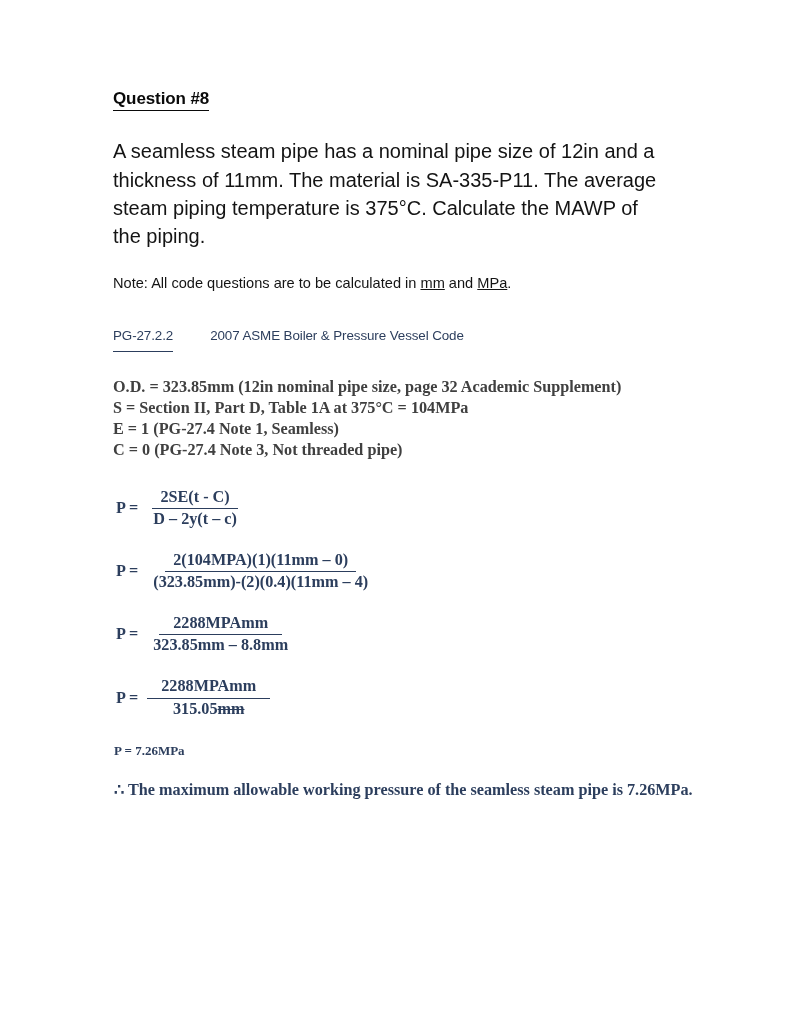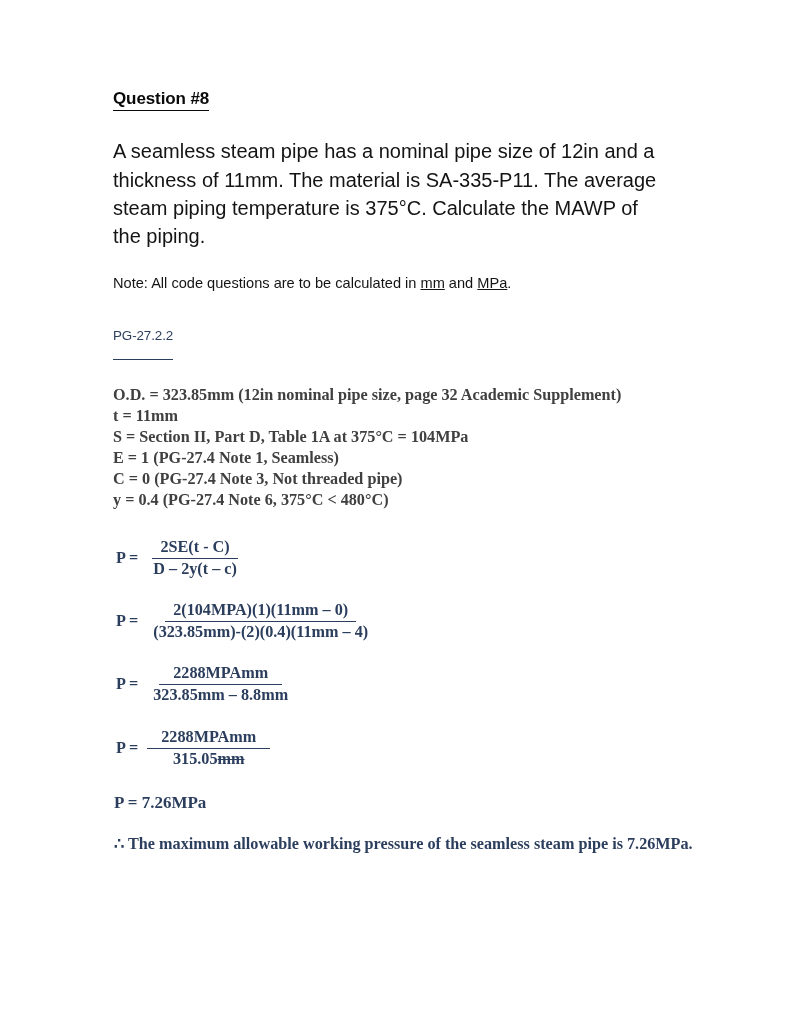--- a/index.html
+++ b/index.html
@@ -70,21 +70,21 @@
     margin: 34px 0 0 0;
     font-family: "Liberation Sans", sans-serif;
     font-size: 13.4px;
     color: #2c3e5d;
     letter-spacing: -0.1px;
     display: flex;
     align-items: baseline;
   }
   .ref-code {
     border-bottom: 1.2px solid #2c3e5d;
-    padding-bottom: 16px;
+    padding-bottom: 8px;
     display: inline-block;
   }
   .ref-title {
     margin-left: 37px;
   }
 
   
   .given {
     margin: 25px 0 0 0;
     font-family: "Liberation Serif", serif;
@@ -134,21 +134,21 @@
   }
 
   .eq1 { margin-top: 27px; margin-left: 3px; }
   .eq2 { margin-top: 22px; margin-left: 3px; }
   .eq3 { margin-top: 22px; margin-left: 3px; }
   .eq4 { margin-top: 22px; margin-left: 3px; }
 
   .result {
     margin: 24px 0 0 1px;
     font-family: "Liberation Serif", serif;
-    font-size: 17px;
+    font-size: 13px;
     font-weight: 600;
     color: #2c3e5d;
   }
   .conclusion {
     margin: 21px 0 3px 1px;
     font-family: "Liberation Serif", serif;
     font-size: 16.2px;
     font-weight: 600;
     color: #2c3e5d;
     line-height: 1.3;
@@ -163,29 +163,28 @@
     <h1 class="q-heading">Question #8</h1>
 
     <p class="q-body">A seamless steam pipe has a nominal pipe size of 12in and a thickness of 11mm. The material is SA-335-P11. The average steam piping temperature is 375°C. Calculate the MAWP of the piping.</p>
 
     <p class="q-note">
       <span>Note: All code questions are to be calculated in </span><u>mm</u><span> and </span><u>MPa</u><span>.</span>
     </p>
 
     <div class="ref-row">
       <span class="ref-code">PG-27.2.2</span>
+      <span class="ref-title">2007 ASME Boiler &amp; Pressure Vessel Code</span>
     </div>
 
     <div class="given">
       <div>O.D. = 323.85mm (12in nominal pipe size, page 32 Academic Supplement)</div>
-      <div>t = 11mm</div>
       <div>S = Section II, Part D, Table 1A at 375°C = 104MPa</div>
       <div>E = 1 (PG-27.4 Note 1, Seamless)</div>
       <div>C = 0 (PG-27.4 Note 3, Not threaded pipe)</div>
-      <div>y = 0.4 (PG-27.4 Note 6, 375°C &lt; 480°C)</div>
     </div>
 
     <div class="eq eq1">
       <span class="eq-lhs">P =</span>
       <span class="frac">
         <span class="num">2SE(t - C)</span>
         <span class="den">D – 2y(t – c)</span>
       </span>
     </div>
 

